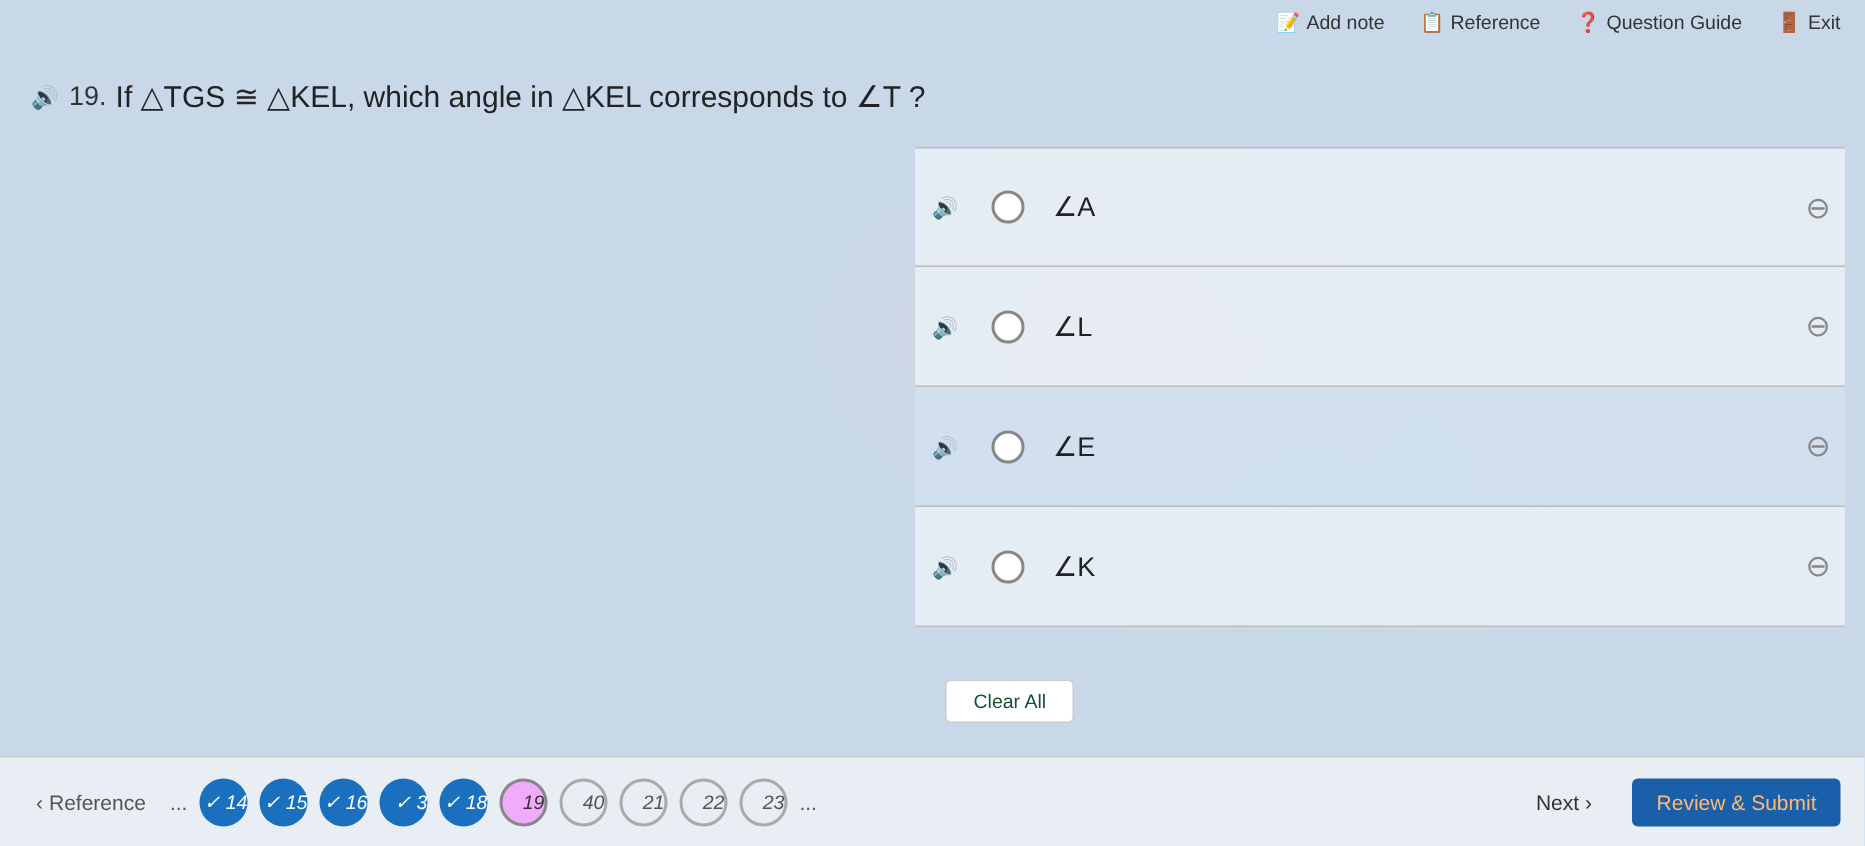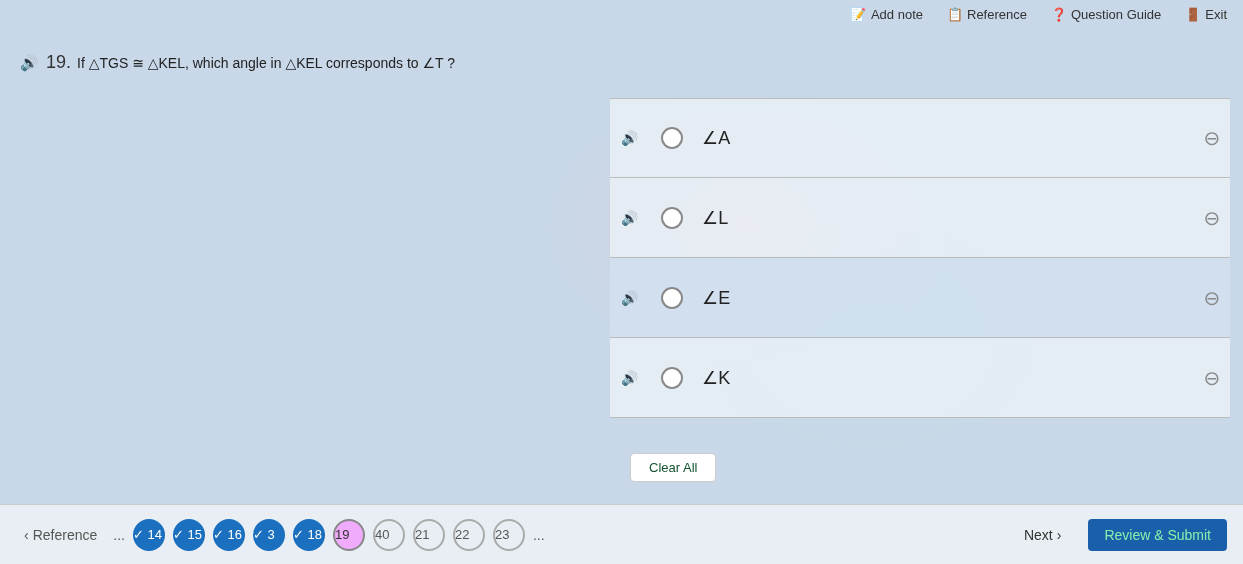--- a/index.html
+++ b/index.html
@@ -63,21 +63,21 @@
       color: #222;
       display: flex;
       align-items: center;
       gap: 6px;
     }
     .question-num {
       font-size: 18px;
       color: #333;
     }
     .question-text {
-      font-size: 14px;
+      font-size: 20px;
       color: #222;
       text-align: center;
     }
     .speaker-icon {
       width: 20px;
       height: 20px;
       display: inline-flex;
       align-items: center;
       justify-content: center;
       cursor: pointer;
@@ -192,27 +192,28 @@
     .nav-ellipsis {
       color: #555;
       font-size: 14px;
     }
     .page-num {
       width: 32px;
       height: 32px;
       border-radius: 50%;
       display: flex;
       align-items: center;
-      justify-content: flex-start;
+      justify-content: flex-end;
       font-size: 13px;
       cursor: pointer;
       border: none;
       background: none;
       color: #333;
       position: relative;
+      font-style: italic;
     }
     .page-num.completed {
       background: #1a6fbe;
       color: white;
     }
     .page-num.current {
       border: 2px solid #888;
       color: #333;
       background: #f0abfc;
     }
@@ -232,21 +233,21 @@
       border: none;
       font-size: 14px;
       color: #333;
       cursor: pointer;
       display: flex;
       align-items: center;
       gap: 4px;
     }
     .review-submit-btn {
       background: #1a5faa;
-      color: #86efac;
+      color: #fdba74;
       border: none;
       border-radius: 4px;
       padding: 8px 16px;
       font-size: 14px;
       cursor: pointer;
     }
   </style>
 </head>
 <body>
 

